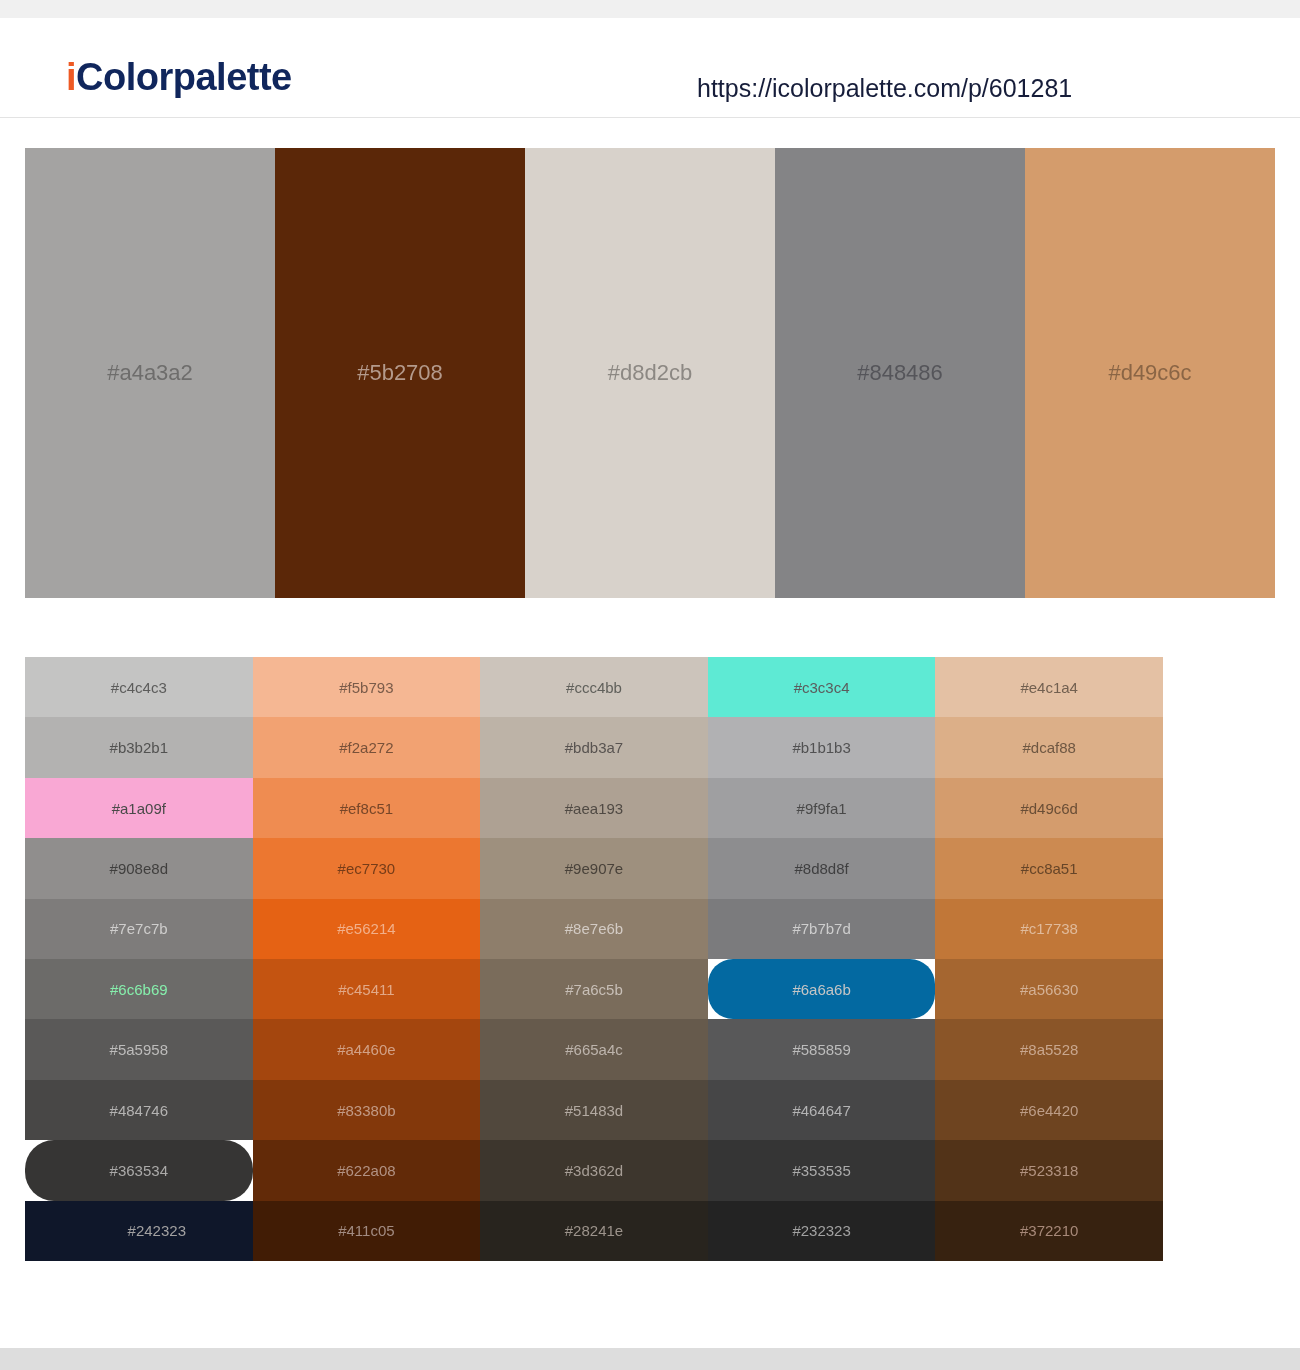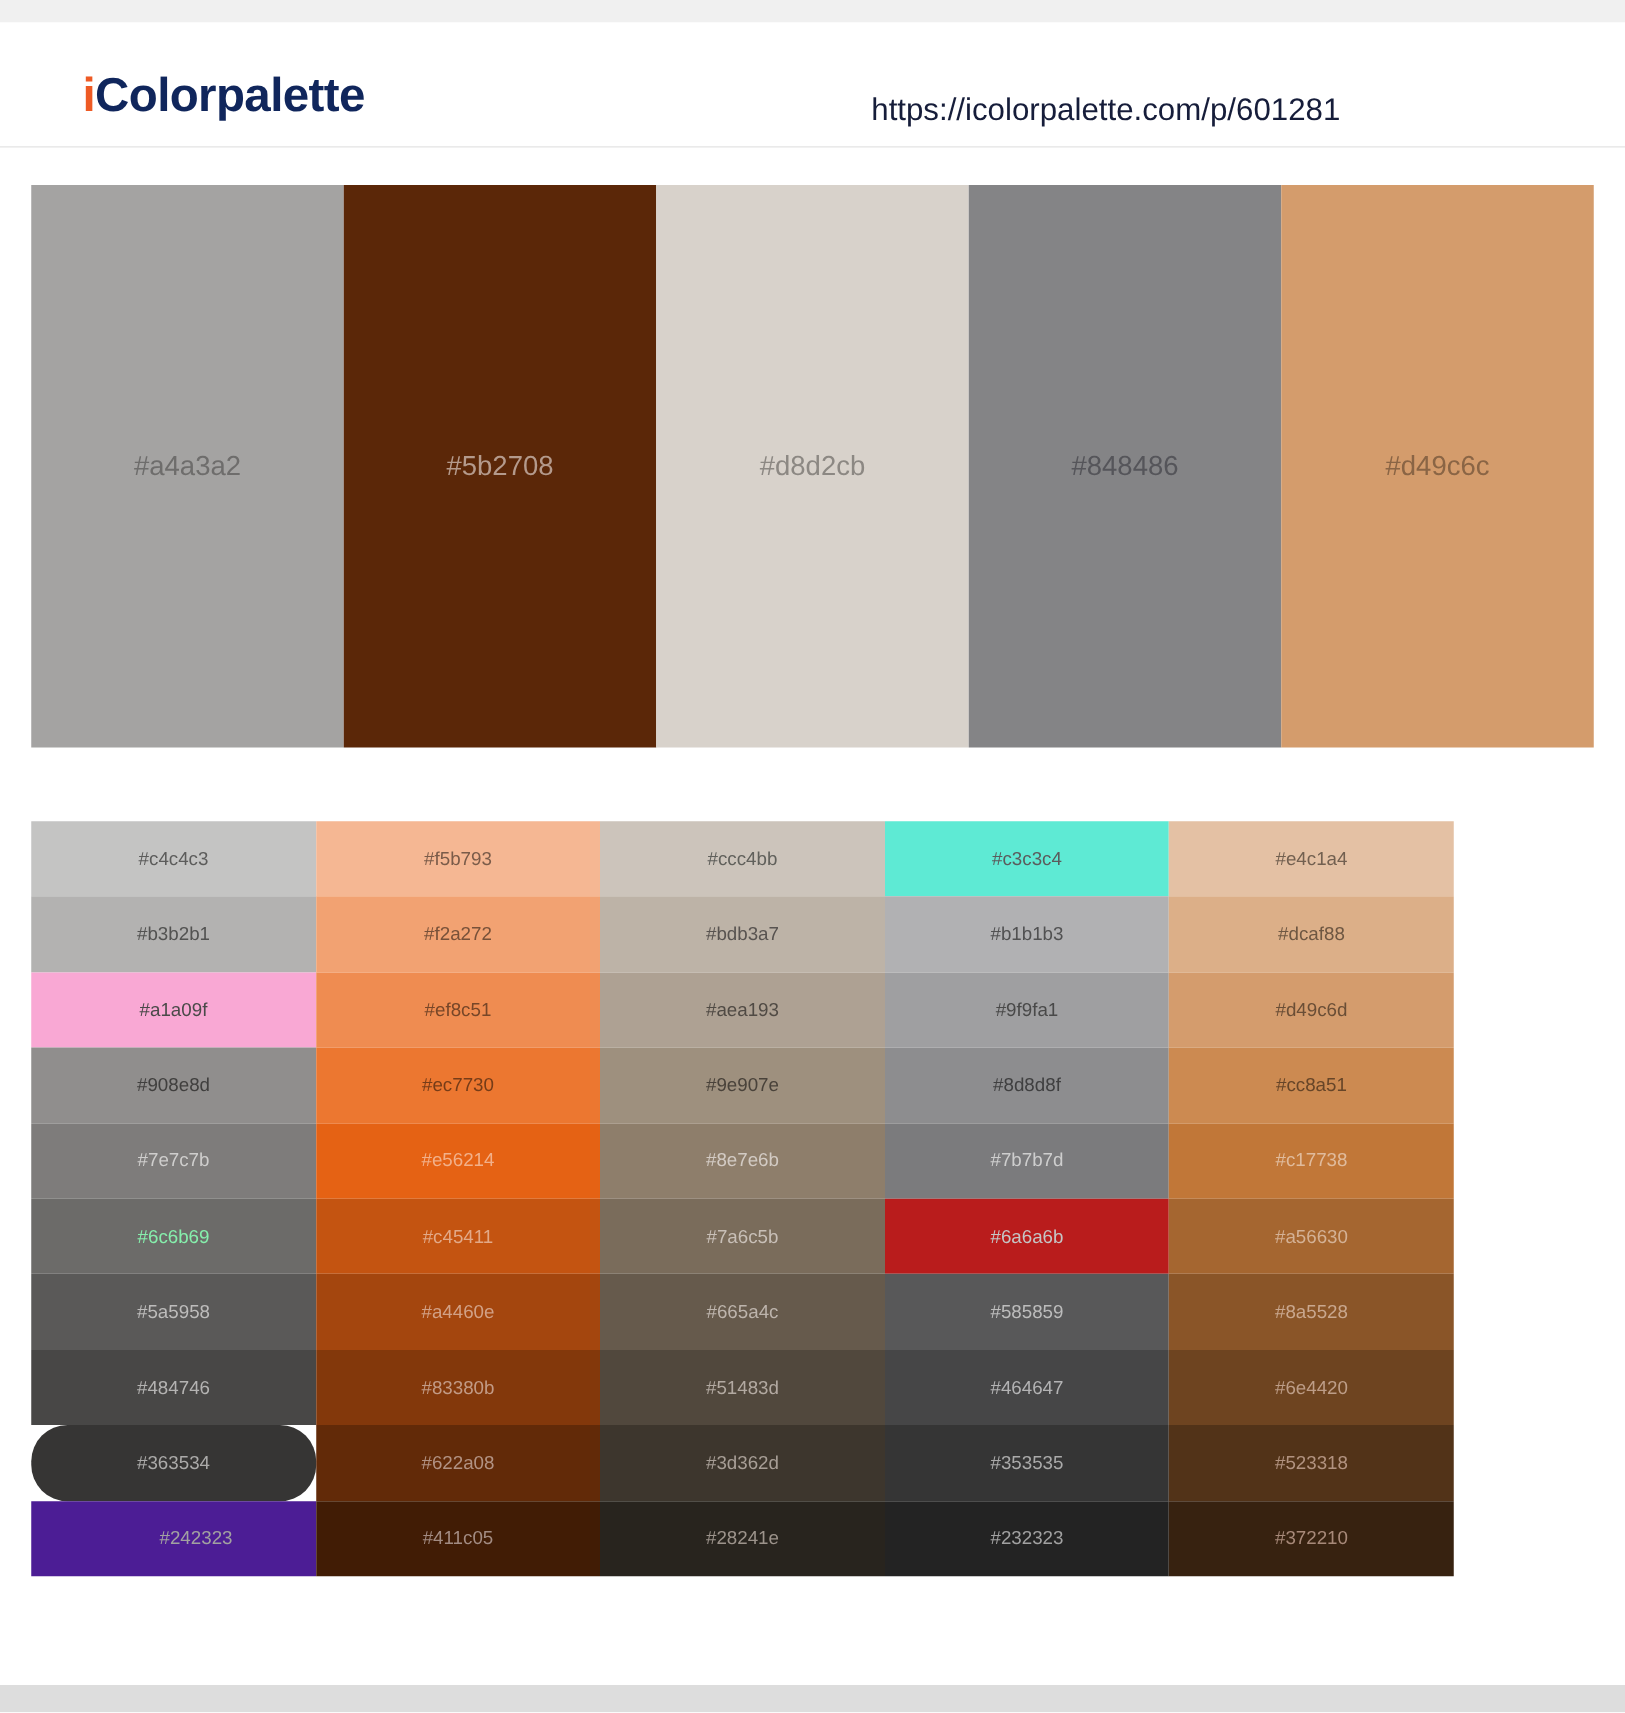--- a/index.html
+++ b/index.html
@@ -151,21 +151,21 @@
       <div class="shade-col">
         <div class="shade-cell" style="background: rgb(196, 196, 195); color: rgb(92, 92, 91);">#c4c4c3</div>
         <div class="shade-cell" style="background: rgb(179, 178, 177); color: rgb(82, 82, 81);">#b3b2b1</div>
         <div class="shade-cell" style="background: #f9a8d4; color: rgb(74, 74, 73);">#a1a09f</div>
         <div class="shade-cell" style="background: rgb(144, 142, 141); color: rgb(64, 63, 62);">#908e8d</div>
         <div class="shade-cell" style="background: rgb(126, 124, 123); color: rgb(207, 206, 205);">#7e7c7b</div>
         <div class="shade-cell" style="background: rgb(108, 107, 105); color: #86efac;">#6c6b69</div>
         <div class="shade-cell" style="background: rgb(90, 89, 88); color: rgb(189, 188, 187);">#5a5958</div>
         <div class="shade-cell" style="background: rgb(72, 71, 70); color: rgb(180, 179, 178);">#484746</div>
         <div class="shade-cell" style="background: rgb(54, 53, 52); color: rgb(171, 170, 169); border-radius: 29px;">#363534</div>
-        <div class="shade-cell" style="background: #4c1d95; color: rgb(162, 161, 161); padding-left: 36px;">#242323</div>
+        <div class="shade-cell" style="background: #0f172a; color: rgb(162, 161, 161); padding-left: 36px;">#242323</div>
       </div>
       <div class="shade-col">
         <div class="shade-cell" style="background: rgb(245, 183, 147); color: rgb(122, 91, 73);">#f5b793</div>
         <div class="shade-cell" style="background: rgb(242, 162, 114); color: rgb(120, 81, 57);">#f2a272</div>
         <div class="shade-cell" style="background: rgb(239, 140, 81); color: rgb(119, 70, 40);">#ef8c51</div>
         <div class="shade-cell" style="background: rgb(236, 119, 48); color: rgb(118, 60, 24);">#ec7730</div>
         <div class="shade-cell" style="background: rgb(229, 98, 20); color: rgb(242, 176, 138);">#e56214</div>
         <div class="shade-cell" style="background: rgb(196, 84, 17); color: rgb(226, 169, 136);">#c45411</div>
         <div class="shade-cell" style="background: rgb(164, 70, 14); color: rgb(210, 161, 134);">#a4460e</div>
         <div class="shade-cell" style="background: rgb(131, 56, 11); color: rgb(194, 154, 133);">#83380b</div>
@@ -183,21 +183,21 @@
         <div class="shade-cell" style="background: rgb(81, 72, 61); color: rgb(178, 169, 161);">#51483d</div>
         <div class="shade-cell" style="background: rgb(61, 54, 45); color: rgb(167, 158, 150);">#3d362d</div>
         <div class="shade-cell" style="background: rgb(40, 36, 30); color: rgb(156, 147, 139);">#28241e</div>
       </div>
       <div class="shade-col">
         <div class="shade-cell" style="background: #5eead4; color: rgb(91, 91, 92);">#c3c3c4</div>
         <div class="shade-cell" style="background: rgb(177, 177, 179); color: rgb(81, 81, 82);">#b1b1b3</div>
         <div class="shade-cell" style="background: rgb(159, 159, 161); color: rgb(73, 73, 73);">#9f9fa1</div>
         <div class="shade-cell" style="background: rgb(141, 141, 143); color: rgb(63, 63, 64);">#8d8d8f</div>
         <div class="shade-cell" style="background: rgb(123, 123, 125); color: rgb(206, 206, 206);">#7b7b7d</div>
-        <div class="shade-cell" style="background: #b91c1c; color: rgb(197, 197, 197);">#6a6a6b</div>
+        <div class="shade-cell" style="background: #0369a1; color: rgb(197, 197, 197); border-radius: 25px;">#6a6a6b</div>
         <div class="shade-cell" style="background: rgb(88, 88, 89); color: rgb(188, 188, 188);">#585859</div>
         <div class="shade-cell" style="background: rgb(70, 70, 71); color: rgb(179, 179, 180);">#464647</div>
         <div class="shade-cell" style="background: rgb(53, 53, 53); color: rgb(170, 170, 170);">#353535</div>
         <div class="shade-cell" style="background: rgb(35, 35, 35); color: rgb(161, 161, 161);">#232323</div>
       </div>
       <div class="shade-col">
         <div class="shade-cell" style="background: rgb(228, 193, 164); color: rgb(114, 96, 80);">#e4c1a4</div>
         <div class="shade-cell" style="background: rgb(220, 175, 136); color: rgb(110, 87, 66);">#dcaf88</div>
         <div class="shade-cell" style="background: rgb(212, 156, 109); color: rgb(106, 78, 54);">#d49c6d</div>
         <div class="shade-cell" style="background: rgb(204, 138, 81); color: rgb(102, 69, 40);">#cc8a51</div>

